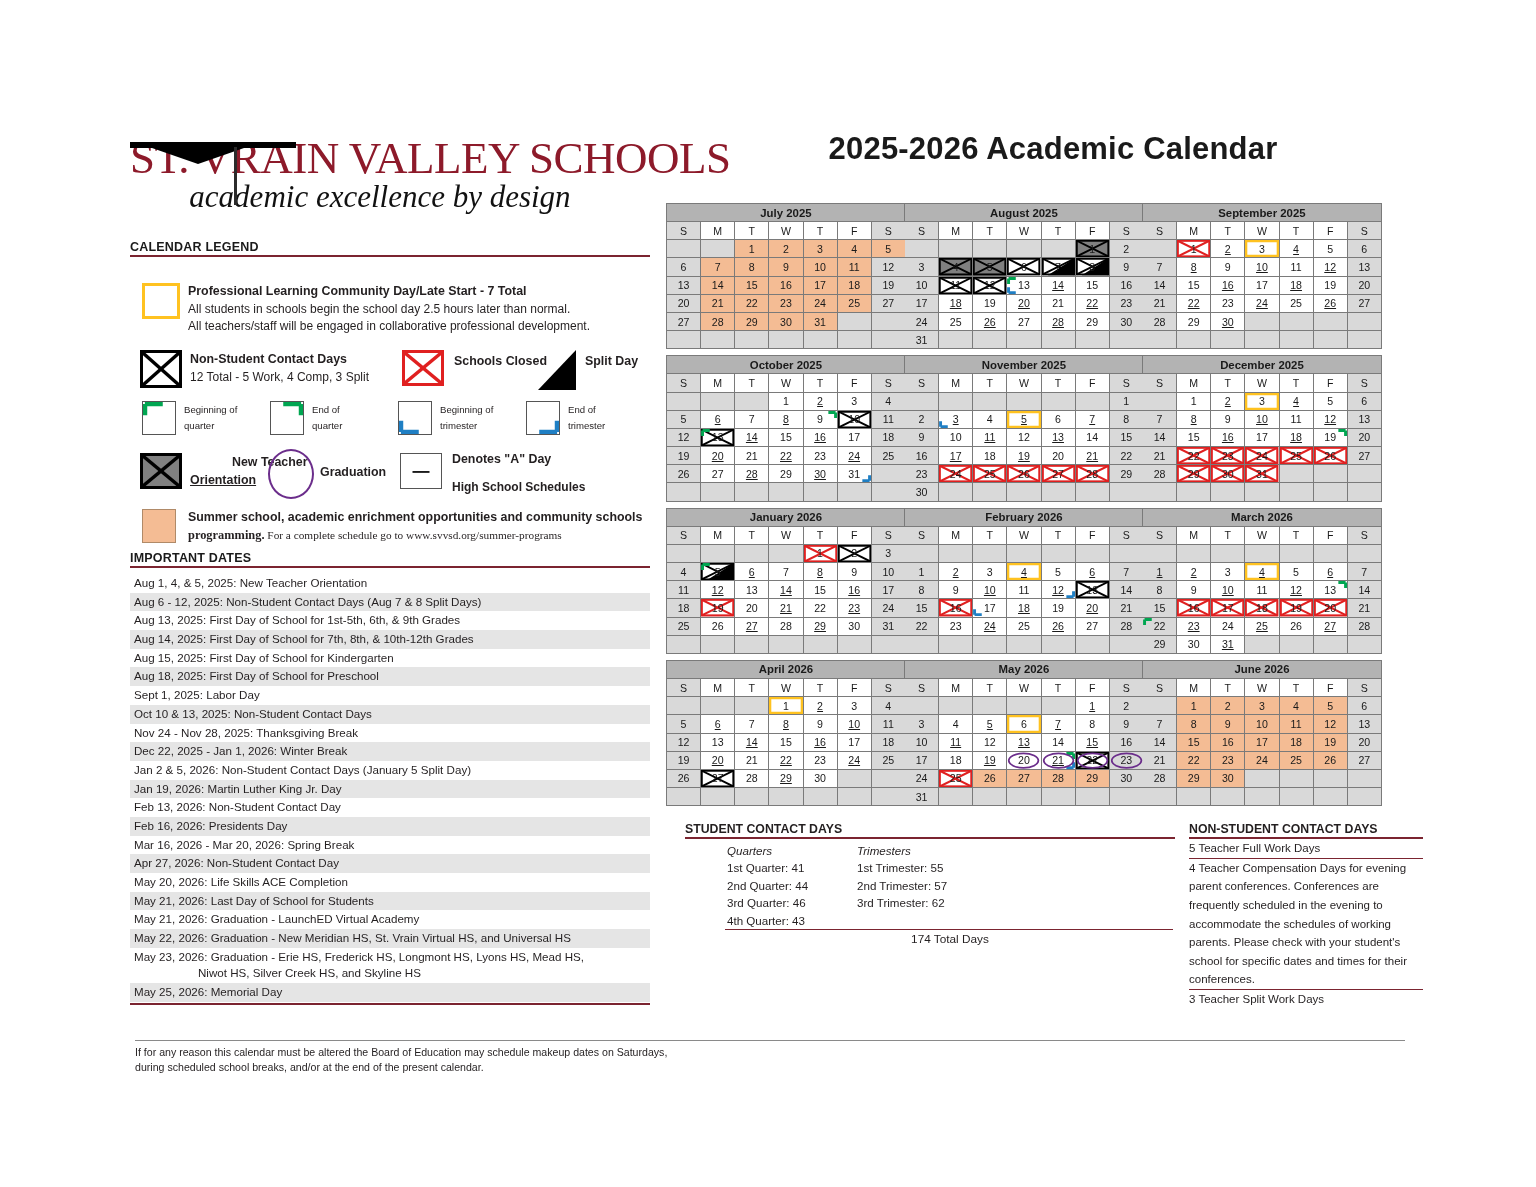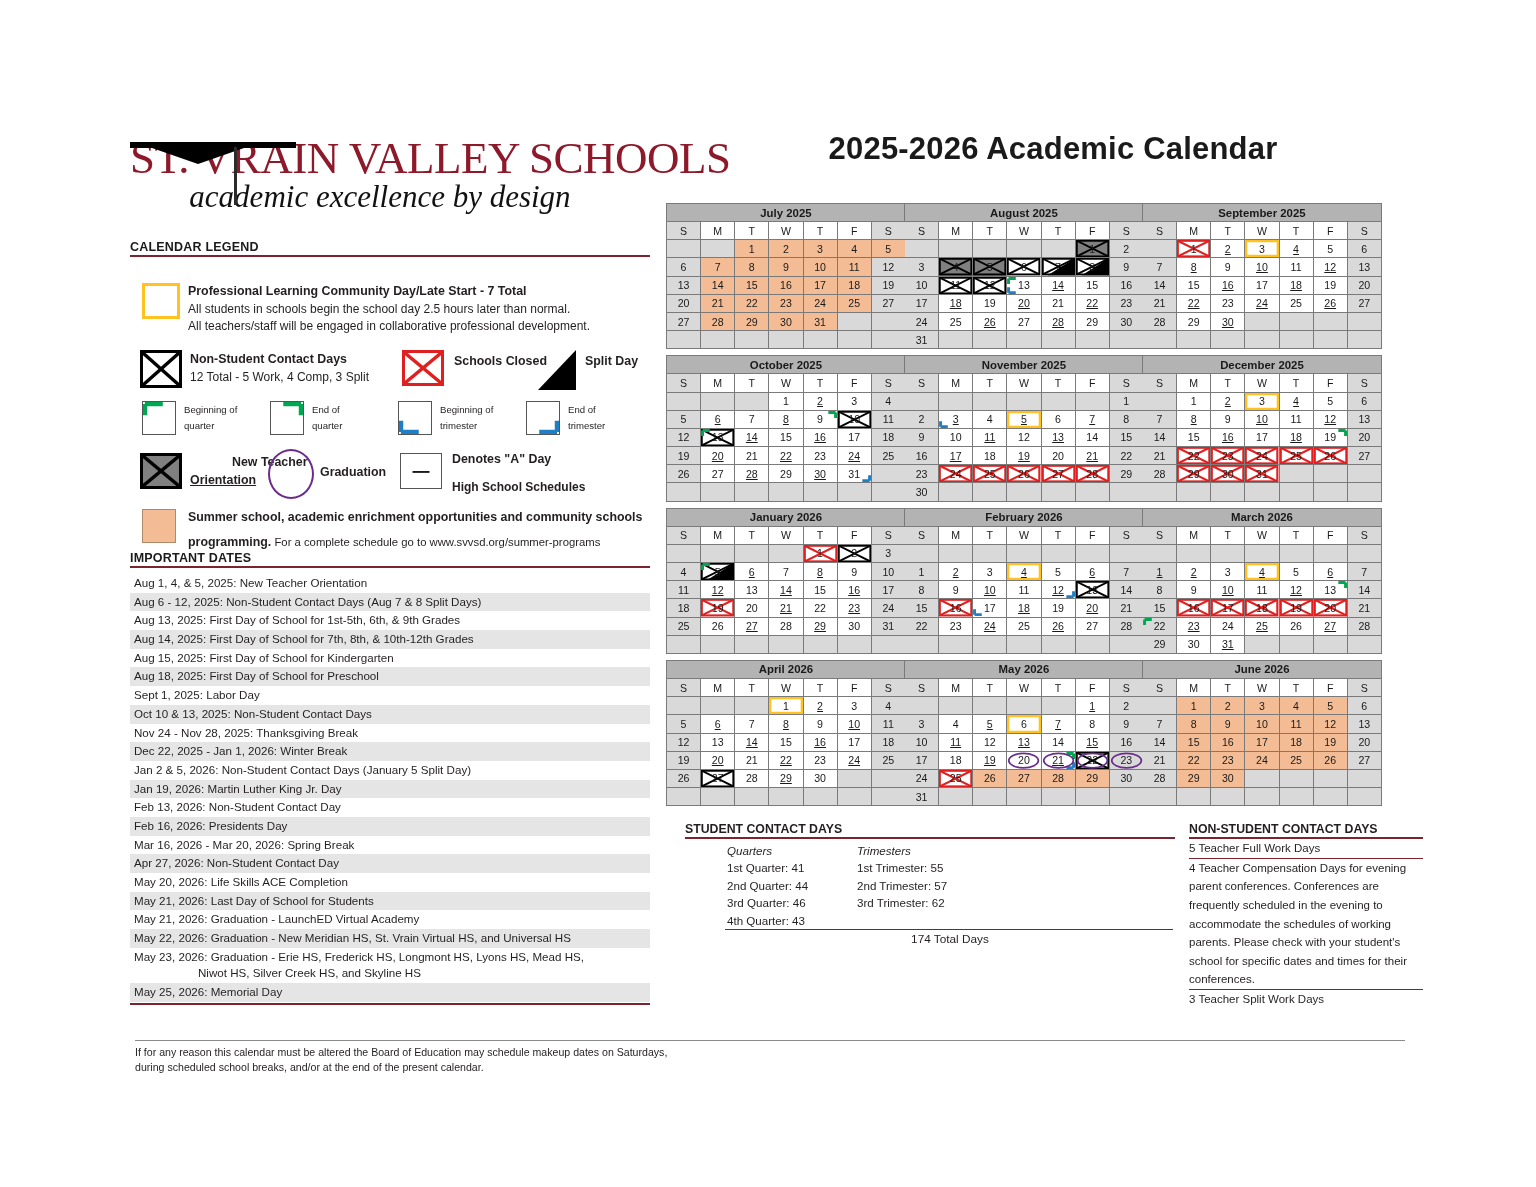--- a/index.html
+++ b/index.html
@@ -282,21 +282,21 @@
     <div class="lg-box" style="left:270px; top:182px; width:42px; height:36px; border:1px solid #555;">
       <svg class="xmark" viewBox="0 0 42 36">
         <line x1="12" y1="19" x2="30" y2="19" stroke="#1a1a1a" stroke-width="2"></line>
       </svg>
     </div>
     <div class="lg-label lg-t1" style="left:322px; top:180px;">Denotes "A" Day</div>
     <div class="lg-label lg-t2" style="left:322px; top:208px;font-weight:bold;">High School Schedules</div>
 
     <div class="lg-box" style="left:12px; top:238px; width:34px; height:34px; background:#f4bc94; border:1px solid #b08a68;"></div>
     <div class="lg-label lg-t1" style="left:58px; top:238px;">Summer school, academic enrichment opportunities and community schools</div>
-    <div class="lg-label" style="left:58px; top:263px; font-size:12px;">
+    <div class="lg-label" style="left:58px; top:256px; font-size:12px;font-family:Liberation Serif, serif;">
       <span class="lg-t1">programming.</span><span style="font-size:11.3px;"> For a complete schedule go to www.svvsd.org/summer-programs</span>
     </div>
   </div>
 
   <div class="sec-head">IMPORTANT DATES</div>
   <div class="rule-thick"></div>
   <div id="dates">
       <div class="row"><span>Aug 1, 4, &amp; 5, 2025: New Teacher Orientation</span></div>
       <div class="row alt"><span>Aug 6 - 12, 2025: Non-Student Contact Days (Aug 7 &amp; 8 Split Days)</span></div>
       <div class="row"><span>Aug 13, 2025: First Day of School for 1st-5th, 6th, &amp; 9th Grades</span></div>

